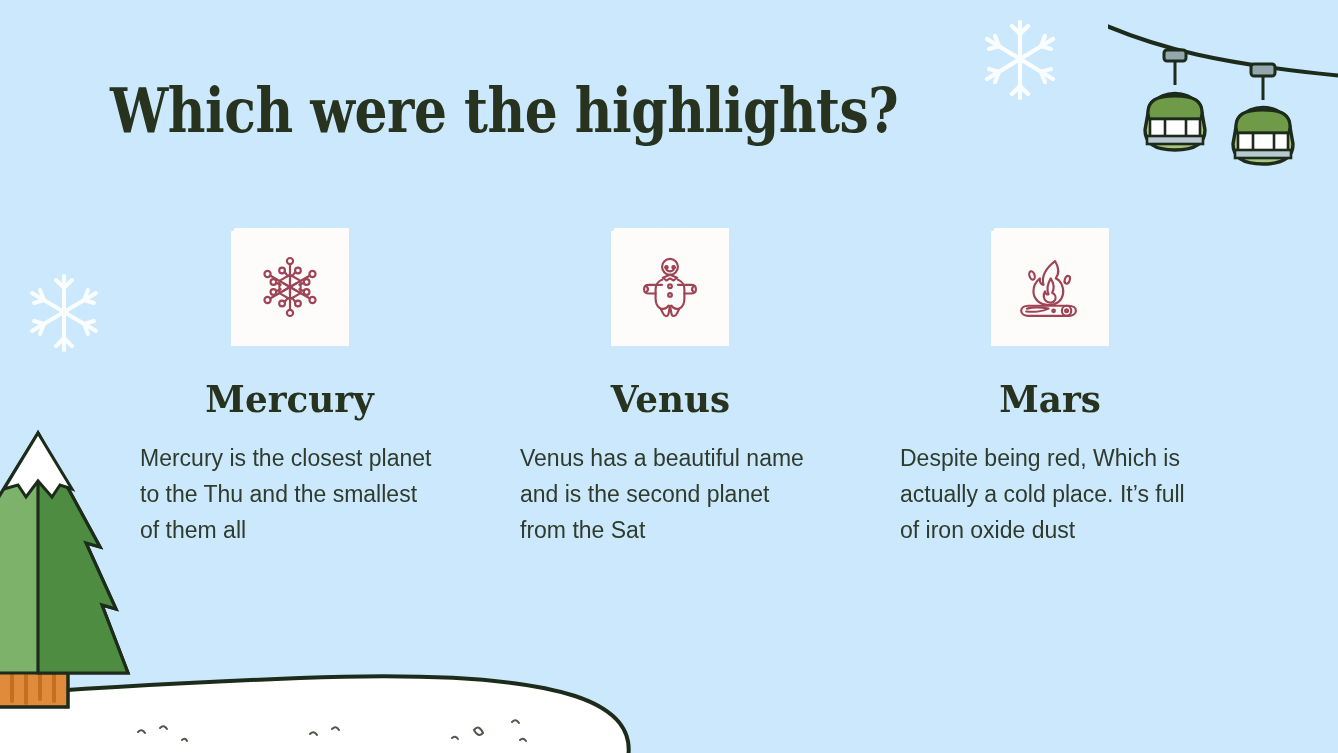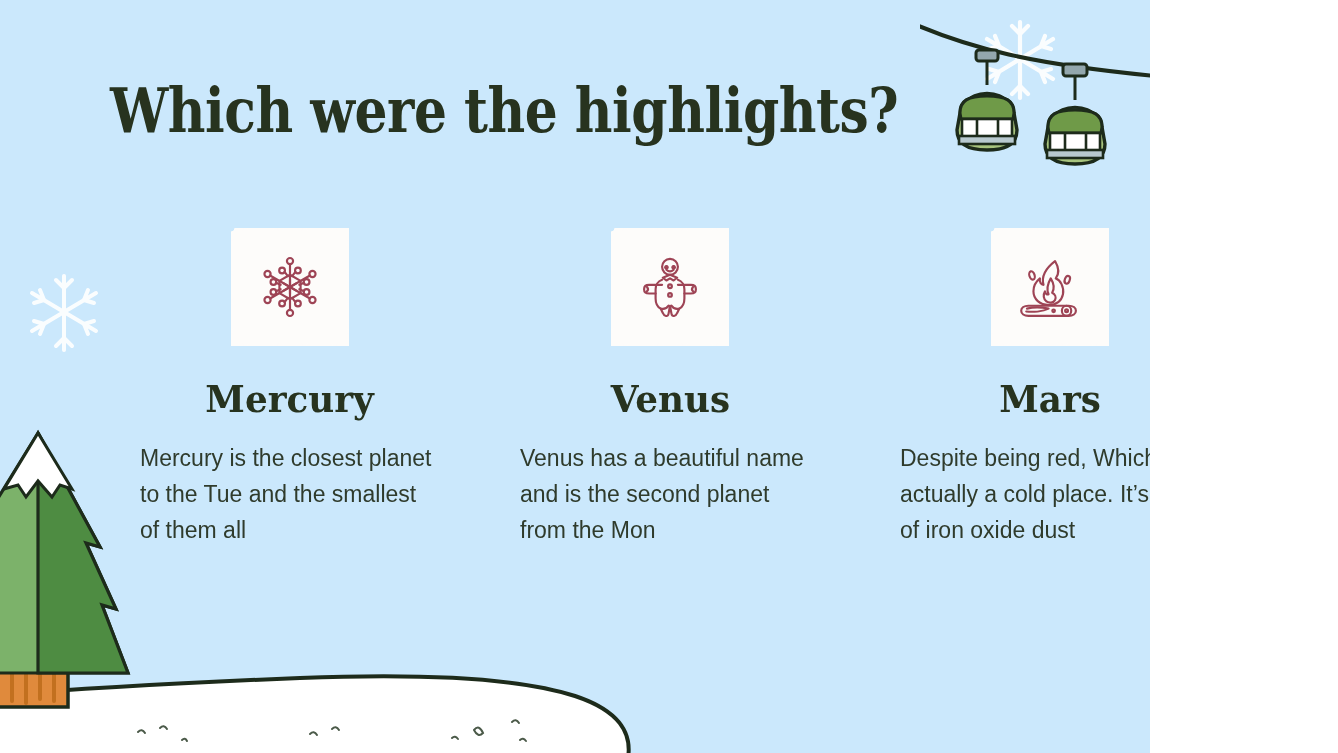--- a/index.html
+++ b/index.html
@@ -3,21 +3,21 @@
 <meta charset="utf-8">
 <title>Which were the highlights?</title>
 <style>
   html, body {
     margin: 0;
     padding: 0;
     background: #ffffff;
   }
   #slide {
     position: relative;
-    width: 1150px;
+    width: 1338px;
     height: 753px;
     overflow: hidden;
     background: #cbe8fc;
     font-family: "Liberation Sans", sans-serif;
   }
 
   
   .deco {
     position: absolute;
     pointer-events: none;
@@ -249,21 +249,21 @@
             <polygon points="50,33 64.7,41.5 64.7,58.5 50,67 35.3,58.5 35.3,41.5"></polygon>
             <g>
               <line x1="50" y1="40" x2="50" y2="60"></line>
               <line x1="41.3" y1="45" x2="58.7" y2="55"></line>
               <line x1="58.7" y1="45" x2="41.3" y2="55"></line>
             </g>
           </g>
         </svg>
       </div>
       <div class="column-heading">Mercury</div>
-      <p class="column-body">Mercury is the closest planet to the Tue and the smallest of them all</p>
+      <p class="column-body">Mercury is the closest planet to the Thu and the smallest of them all</p>
     </div>
 
     <div class="column">
       <div class="icon-card">
         <svg viewBox="0 0 100 100">
           <g fill="none" stroke="#9e4455" stroke-width="3" stroke-linecap="round" stroke-linejoin="round">
             <circle cx="50" cy="22" r="11"></circle>
             <path d="M45 21 a1.6 1.6 0 1 0 0.1 0 M55 21 a1.6 1.6 0 1 0 0.1 0" stroke-width="3.4"></path>
             <path d="M45 26 q5 5 10 0"></path>
             <path d="M40 37 L50 33 L60 37 L55 41 L50 38 L45 41 Z"></path>
@@ -273,21 +273,21 @@
             <path d="M39 47 L21 47 C16 47, 14 50, 14 53 C14 56, 16 59, 21 59 L30 59"></path>
             <path d="M61 47 L79 47 C84 47, 86 50, 86 53 C86 56, 84 59, 79 59 L70 59"></path>
             <path d="M18 50 q3 3 0 6 M82 50 q-3 3 0 6"></path>
             <circle cx="50" cy="49" r="2.6"></circle>
             <circle cx="50" cy="61" r="2.6"></circle>
             <path d="M37 80 q7 2 11 -4 M63 80 q-7 2 -11 -4"></path>
           </g>
         </svg>
       </div>
       <div class="column-heading">Venus</div>
-      <p class="column-body">Venus has a beautiful name and is the second planet from the Mon</p>
+      <p class="column-body">Venus has a beautiful name and is the second planet from the Sat</p>
     </div>
 
     <div class="column">
       <div class="icon-card">
         <svg viewBox="0 0 100 100">
           <g fill="none" stroke="#9e4455" stroke-width="3" stroke-linecap="round" stroke-linejoin="round">
 
             <path d="M57 14 C64 26, 62 33, 58 38 C64 40, 70 50, 68 60
                      C66 70, 58 75, 48 75 C36 75, 27 67, 27 56
                      C27 48, 31 42, 36 38 C35 44, 38 47, 41 47

